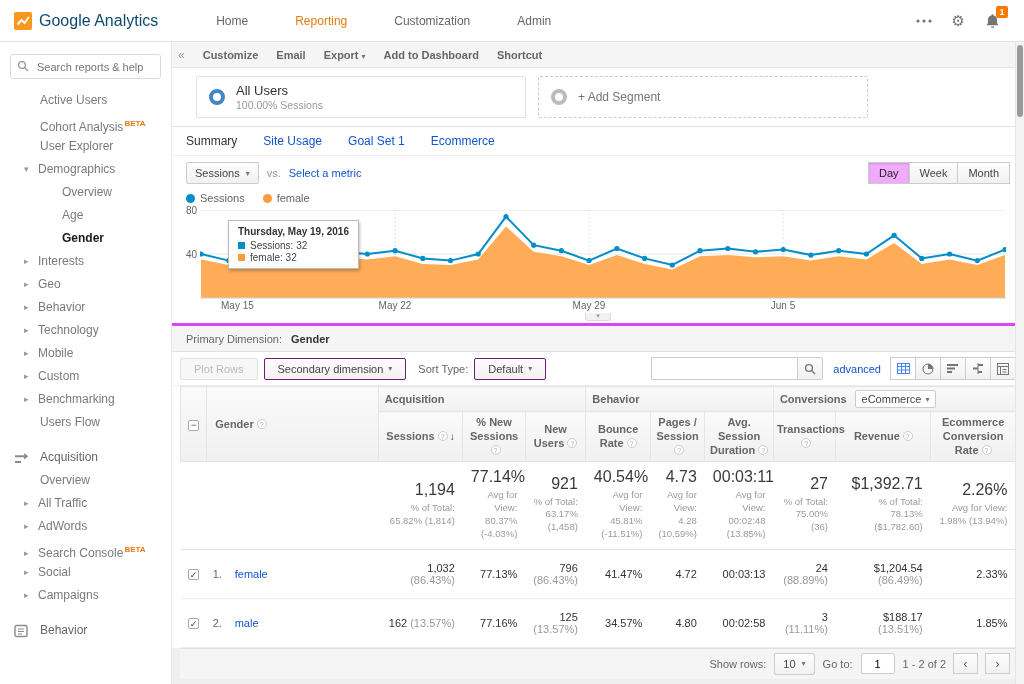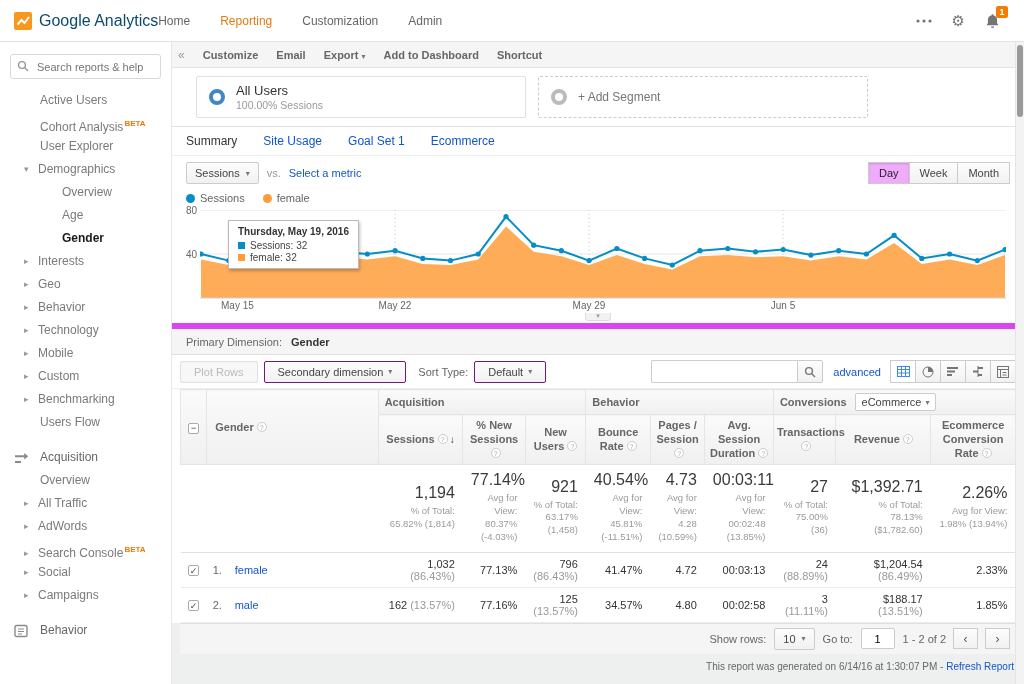--- a/index.html
+++ b/index.html
@@ -3,21 +3,21 @@
 <meta charset="utf-8">
 <style>
 *{box-sizing:border-box;margin:0;padding:0}
 html,body{width:1024px;height:684px}
 body{font-family:"Liberation Sans","DejaVu Sans",sans-serif;font-size:12px;color:#333;background:#eef0f0;overflow:hidden}
 .app{width:1024px;height:684px;display:flex;flex-direction:column;position:relative;background:#eef0f0}
 
 .hdr{height:42px;background:#fff;border-bottom:1px solid #e3e3e3;display:flex;align-items:center;padding:0 14px;flex:0 0 auto}
 .logo{display:flex;align-items:center;gap:7px;cursor:pointer}
 .logo-text{font-size:16px;color:#0c4a6e}
-.top-nav{display:flex;gap:30px;}
+.top-nav{display:flex;gap:47px;margin-left:58px}
 .nav-item{font-size:12px;color:#666;cursor:pointer}
 .nav-item.active{color:#e87a10;font-weight:normal}
 .hdr-right{margin-left:auto;display:flex;align-items:center;gap:20px;padding-right:10px}
 .hicon{color:#757575;display:flex;align-items:center;cursor:pointer}
 .bell{position:relative}
 .badge{position:absolute;top:-7px;right:-8px;background:#f57c00;color:#fff;font-size:9px;line-height:12px;min-width:12px;text-align:center;border-radius:2px;font-weight:bold;padding:0 1px}
 
 .main-row{flex:1;display:flex;min-height:0}
 .sidebar{width:172px;background:#fff;border-right:1px solid #e8e8e8;flex:0 0 auto;overflow:hidden}
 .search-wrap{margin:12px 10px 10px;position:relative}
@@ -68,21 +68,21 @@
 .ylab{position:absolute;font-size:10px;color:#666;left:-14px}
 .plot-svg{display:block}
 .xlabels{position:relative;height:14px;margin-left:14px;font-size:10px;color:#666}
 .xlab{position:absolute;top:1px;white-space:nowrap}
 .tooltip{position:absolute;left:28px;top:10px;background:#fff;border:1px solid #bbb;box-shadow:1px 2px 3px rgba(0,0,0,.25);padding:5px 9px;font-size:10px;color:#333;z-index:5;white-space:nowrap}
 .tt-date{font-weight:bold;margin-bottom:3px}
 .tt-row{margin-top:1px;color:#444}
 .sq{display:inline-block;width:7px;height:7px;margin-right:5px}
 .axis-handle{width:26px;height:8px;margin:0 auto;background:#f2f2f2;border:1px solid #ddd;border-top:none;border-radius:0 0 3px 3px;text-align:center;line-height:5px;color:#999;font-size:7px;cursor:pointer}
 
-.prim{background:#f5f5f5;border-top:6px solid #d946ef;border-bottom:1px solid #e0e0e0;padding:7px 14px 6px;font-size:11px;color:#666;flex:0 0 auto}
+.prim{background:#f5f5f5;border-top:3px solid #d946ef;border-bottom:1px solid #e0e0e0;padding:7px 14px 6px;font-size:11px;color:#666;flex:0 0 auto}
 .prim b{color:#333;margin-left:6px;cursor:pointer}
 
 .tbar{background:#fff;padding:5px 8px;display:flex;align-items:center;gap:6px;flex:0 0 auto}
 .btn{border:1px solid #701a75;border-radius:2px;background:linear-gradient(#fdfdfd,#f1f1f1);font-size:11px;color:#444;padding:4px 13px;cursor:pointer;display:inline-flex;align-items:center;gap:5px;white-space:nowrap}
 .btn.disabled{background:#f7f7f7;color:#bbb;border-color:#e0e0e0;cursor:default}
 .sort-lbl{font-size:11px;color:#666;margin-left:6px}
 .tsearch{margin-left:auto;display:flex;align-items:center}
 .tsearch input{width:146px;height:23px;border:1px solid #ccc;border-right:none;border-radius:2px 0 0 2px;padding:0 6px;font-size:11px;outline:none;font-family:inherit}
 .mag-btn{width:26px;height:23px;border:1px solid #ccc;border-radius:0 2px 2px 0;background:linear-gradient(#fdfdfd,#f1f1f1);display:flex;align-items:center;justify-content:center;cursor:pointer}
 .adv{margin:0 10px}
@@ -92,21 +92,21 @@
 
 .table-wrap{background:#fff;flex:0 0 auto;padding:0 8px;border-top:1px solid #eee}
 table{width:100%;border-collapse:collapse;table-layout:fixed;font-size:11px}
 th{background:linear-gradient(#fafafa,#f0f0f0);border:1px solid #e5e5e5;color:#666;font-weight:bold;padding:3px 6px;height:22px}
 th.grp{text-align:left}
 th.met{text-align:center;vertical-align:middle;padding:4px 3px;line-height:1.25;height:44px}
 th.dim-h{text-align:left;padding-left:8px}
 .q{display:inline-block;width:10px;height:10px;border:1px solid #ccc;border-radius:50%;background:#fff;color:#aaa;font-size:7px;line-height:10px;text-align:center;margin-left:3px;vertical-align:1px;font-weight:normal}
 .sort{color:#333;margin-left:2px;font-size:10px}
 .mini-dd{display:inline-flex;align-items:center;gap:4px;border:1px solid #ccc;background:#fff;border-radius:2px;padding:2px 6px;margin-left:8px;font-weight:normal;color:#444;cursor:pointer}
-td{border-bottom:1px solid #ececec;padding:5px 8px;text-align:right;color:#333;vertical-align:middle}
+td{border-bottom:1px solid #ececec;padding:12px 8px;text-align:right;color:#333;vertical-align:middle}
 tr.sum td{background:#fff;padding:6px 8px 8px;border-bottom:1px solid #e0e0e0}
 .big{font-size:16px;color:#3a3a3a}
 .small{font-size:9.5px;color:#9a9a9a;margin-top:3px;line-height:1.35}
 td.cbc{text-align:center;padding:4px 2px}
 .cbox{display:inline-block;width:11px;height:11px;border:1px solid #aaa;border-radius:2px;background:#fff;font-size:9px;line-height:10px;color:#444;text-align:center;cursor:pointer}
 .cbox-h{display:inline-block;width:11px;height:11px;border:1px solid #aaa;border-radius:2px;background:#fff;font-size:9px;line-height:9px;color:#777;text-align:center}
 td.namec{text-align:left;padding-left:6px}
 .rank{color:#666;display:inline-block;width:22px}
 .dimlink{color:#15c;cursor:pointer;text-decoration:none}
 .par{color:#999}

